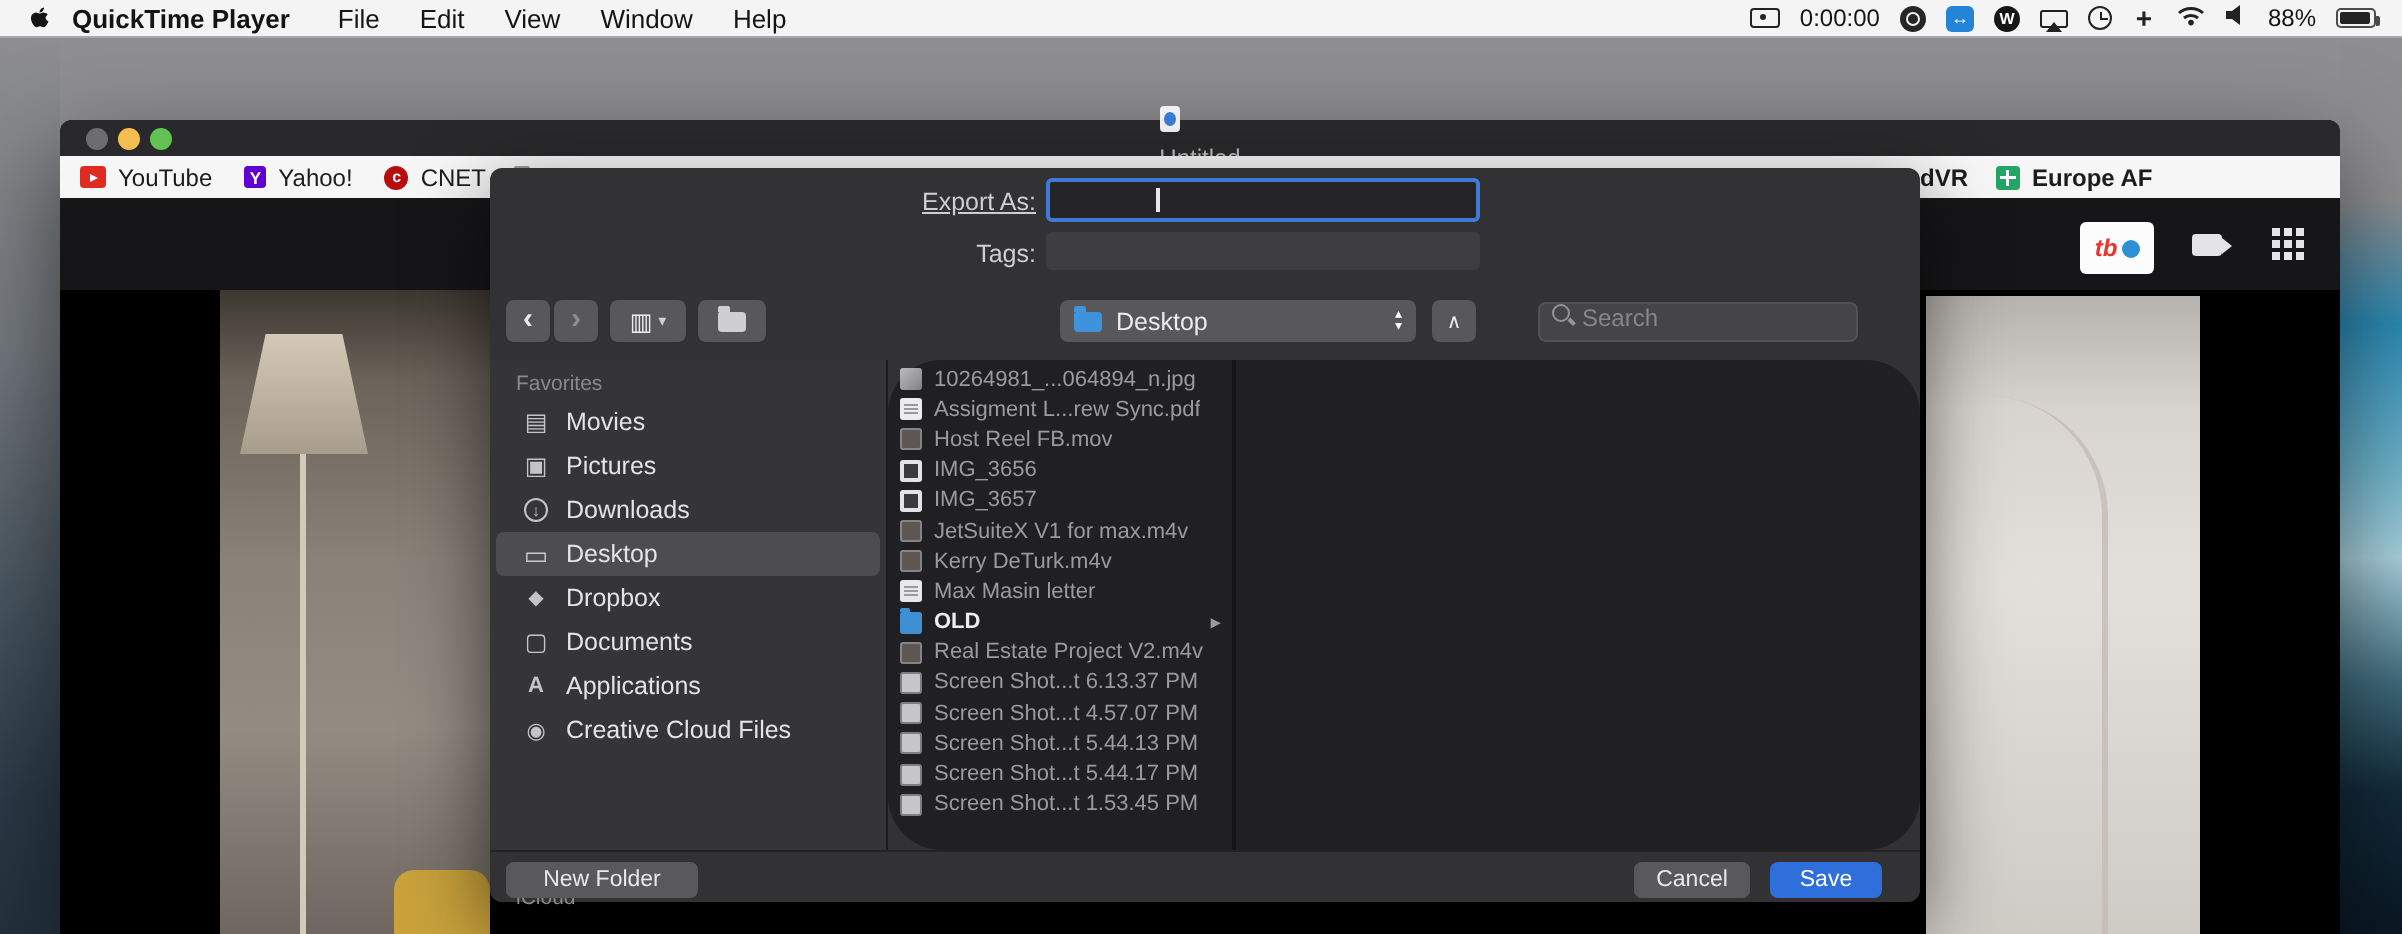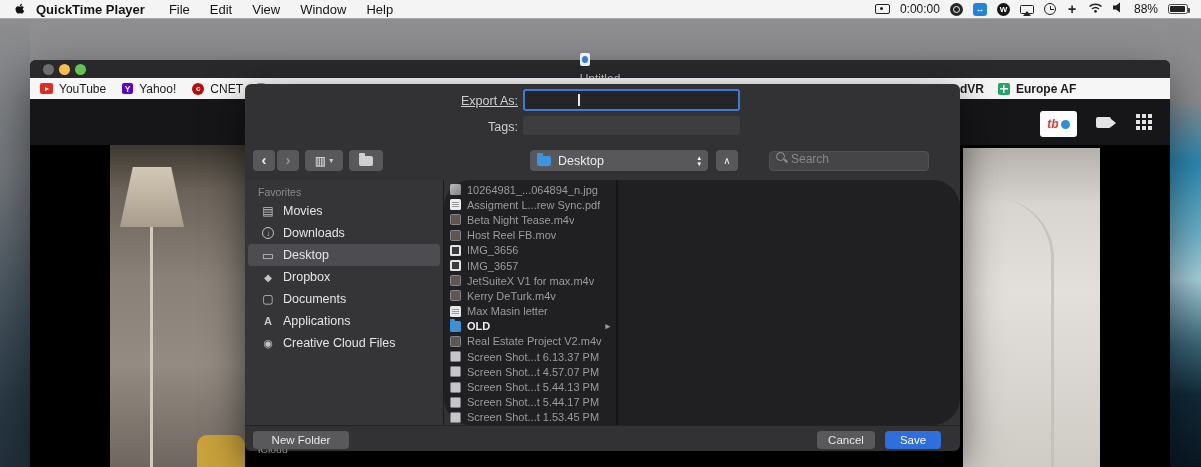--- a/index.html
+++ b/index.html
@@ -316,20 +316,24 @@
   <div class="browser-area">
     <div class="sidebar">
       <span class="sb-header hdr-fav">Favorites</span>
       <div class="sb-list">
 
           <div class="srow">
             <span class="sic ic-movies"></span>
             <span>Movies</span>
           </div>
 
+          <div class="srow">
+            <span class="sic ic-pictures"></span>
+            <span>Pictures</span>
+          </div>
 
           <div class="srow">
             <span class="sic ic-downloads"></span>
             <span>Downloads</span>
           </div>
 
           <div class="srow selected">
             <span class="sic ic-desktop"></span>
             <span>Desktop</span>
           </div>
@@ -365,25 +369,20 @@
             <span class="fname">10264981_...064894_n.jpg</span>
 
           </div>
 
           <div class="frow">
             <span class="fic ic-pdf"></span>
             <span class="fname">Assigment L...rew Sync.pdf</span>
 
           </div>
 
-          <div class="frow">
-            <span class="fic ic-video"></span>
-            <span class="fname">Beta Night Tease.m4v</span>
-
-          </div>
 
           <div class="frow">
             <span class="fic ic-video"></span>
             <span class="fname">Host Reel FB.mov</span>
 
           </div>
 
           <div class="frow">
             <span class="fic ic-file"></span>
             <span class="fname">IMG_3656</span>

